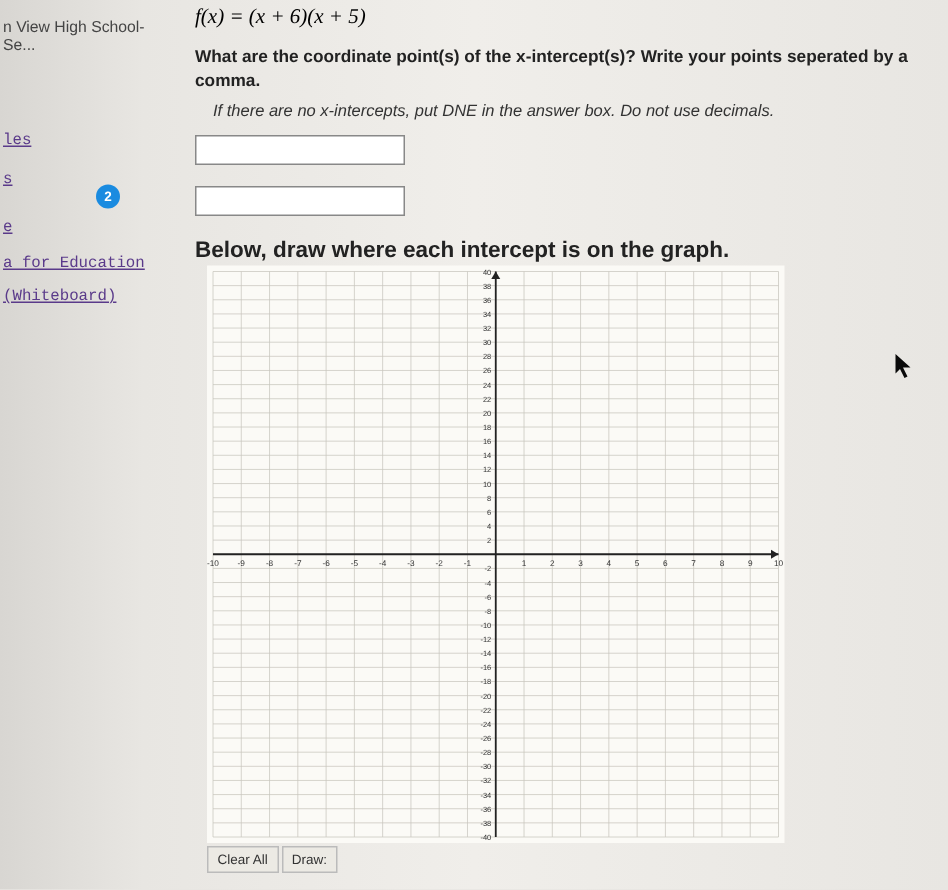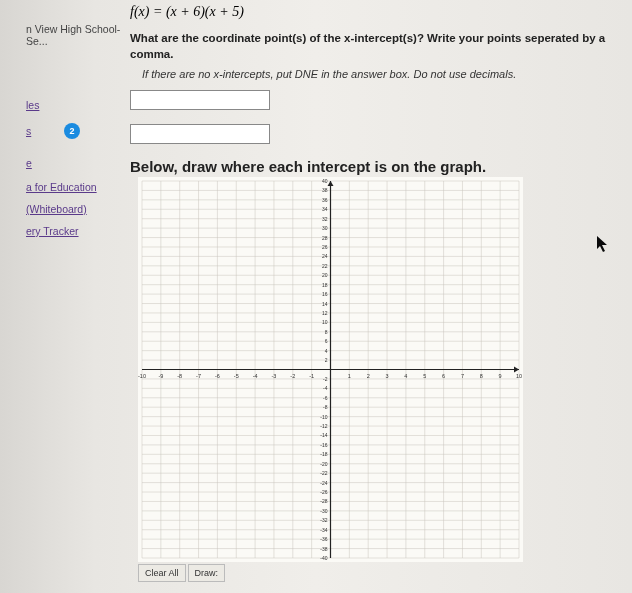--- a/index.html
+++ b/index.html
@@ -13,31 +13,31 @@
     color: #222;
   }
   .page-bg {
     position: absolute;
     left: 0; top: 0; right: 0; bottom: 0;
     background: linear-gradient(to right, #d8d6d2 0%, #e8e6e2 15%, #f0eeea 50%, #e8e6e2 100%);
   }
   .sidebar {
     position: absolute;
     left: 0;
-    top: 20px;
+    top: 9px;
     width: 110px;
     font-size: 10.5px;
-    margin-left: 24px;
   }
   .side-link {
     color: #5a3a8a;
     text-decoration: underline;
     display: block;
     padding: 3px 0 3px 2px;
     cursor: pointer;
+    font-family: Liberation Mono, monospace;
   }
   .side-text {
     color: #444;
     display: block;
     padding: 3px 0 3px 2px;
   }
   .badge {
     position: absolute;
     left: 64px;
     top: 123px;
@@ -136,21 +136,20 @@
   <a class="side-link">les</a>
   <div style="height:8px"></div>
   <a class="side-link">s</a>
   <div style="height:14px"></div>
   <a class="side-link">e</a>
   <div style="height:6px"></div>
   <a class="side-link">a for Education</a>
   <div style="height:4px"></div>
   <a class="side-link">(Whiteboard)</a>
   <div style="height:4px"></div>
-  <a class="side-link">ery Tracker</a>
 </div>
 
 <div class="badge">2</div>
 
 <div class="main">
   <div class="formula">f(x) = (x + 6)(x + 5)</div>
 
   <div class="q-text">What are the coordinate point(s) of the x-intercept(s)? Write your points seperated by a comma.</div>
   <div class="q-sub">If there are no x-intercepts, put DNE in the answer box. Do not use decimals.</div>
   <input class="answer-box" type="text" value="" style="">

